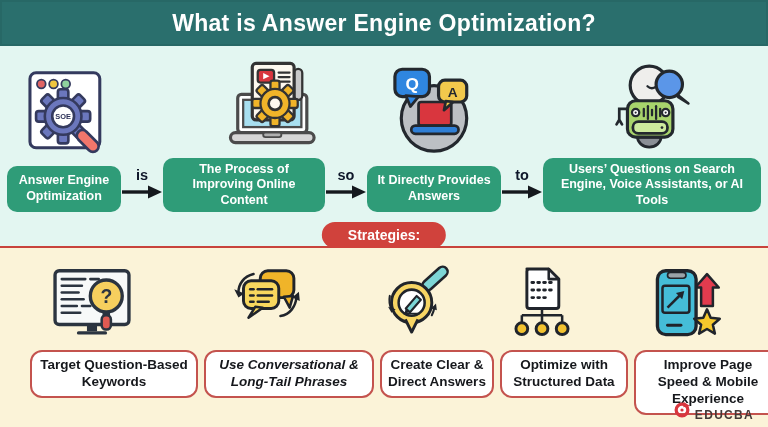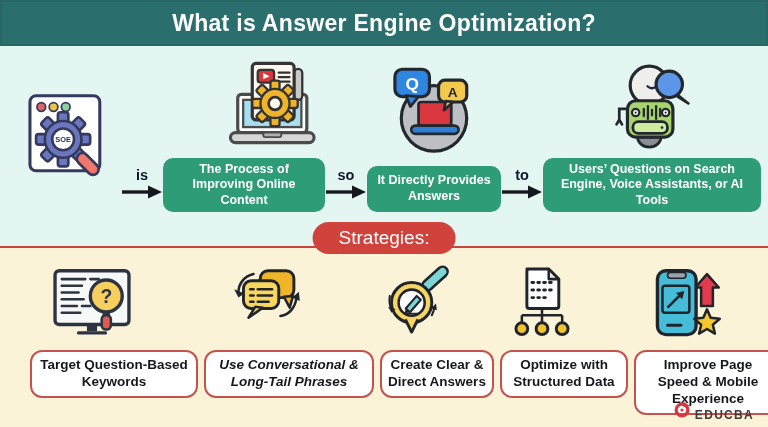--- a/index.html
+++ b/index.html
@@ -27,21 +27,21 @@
     text-align:center; border-radius:10px; padding:6px 5px; width:100%; min-height:46px;
     display:flex; align-items:center; justify-content:center;
   }
   .connector { width:42px; display:flex; flex-direction:column; align-items:center; justify-content:flex-end; padding-bottom:13px; }
   .connector .cword { font-size:14.5px; font-weight:bold; color:#0f172a; margin-bottom:2px; }
 
   
   .divider { position:relative; height:0; border-top:2px solid #c8433c; z-index:3; }
   .pill {
     position:absolute; left:50%; top:-26px; transform:translateX(-50%);
-    background:#d0423c; color:#fff; font-weight:normal; font-size:19px;
+    background:#d0423c; color:#fff; font-weight:bold; font-size:14px;
     padding:5px 26px; border-radius:22px; white-space:nowrap;
   }
 
   
   .strategies-section { flex:1; background:#fbf3d8; position:relative; display:flex; gap:6px; padding:14px 8px 0; }
   .strat { display:flex; flex-direction:column; align-items:center; }
   .s1 { width:168px; } .s2 { width:170px;font-style:italic; } .s3 { width:114px; } .s4 { width:128px; } .s5 { width:148px; }
   .strat .icon-wrap { height:88px; display:flex; align-items:center; justify-content:center; }
   .strat-box {
     background:#ffffff; border:2px solid #c4534e; border-radius:12px;
@@ -98,20 +98,21 @@
                 </g>
               <circle cx="0" cy="0" r="21"></circle>
               <circle cx="0" cy="0" r="12.5" fill="#ffffff"></circle>
               <text x="0" y="3.5" text-anchor="middle" font-size="8.5" font-weight="bold" fill="#2c3158" stroke="none">SOE</text>
             </g>
             <g transform="translate(73,79) rotate(45)">
               <rect x="-2" y="-6.5" width="30" height="13" rx="6.5" fill="#f2766b" stroke="#343a5e" stroke-width="3"></rect>
             </g>
           </svg>
         </div>
+        <div class="step-box">Answer Engine Optimization</div>
       </div>
 
       <div class="connector">
         <span class="cword">is</span>
         <svg width="40" height="14" viewBox="0 0 40 14">
           <line x1="0" y1="7" x2="27" y2="7" stroke="#14181d" stroke-width="3.4"></line>
           <path d="M26 0.5 L40 7 L26 13.5 Z" fill="#14181d"></path>
         </svg>
       </div>
 

